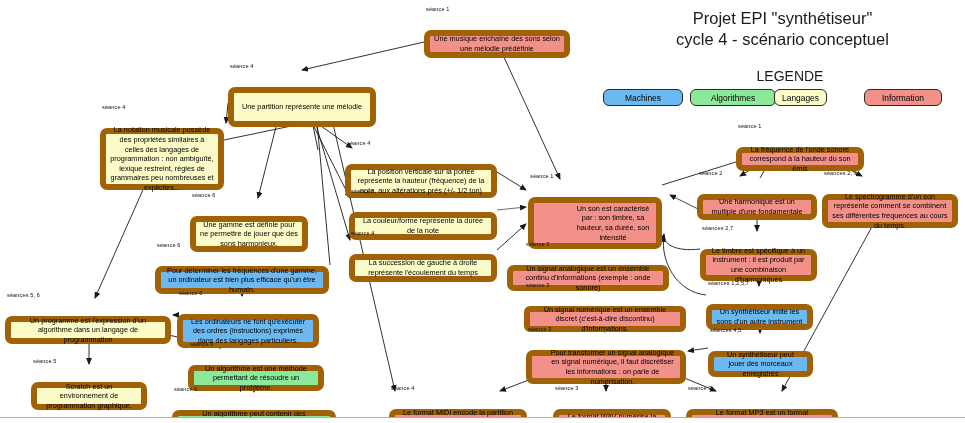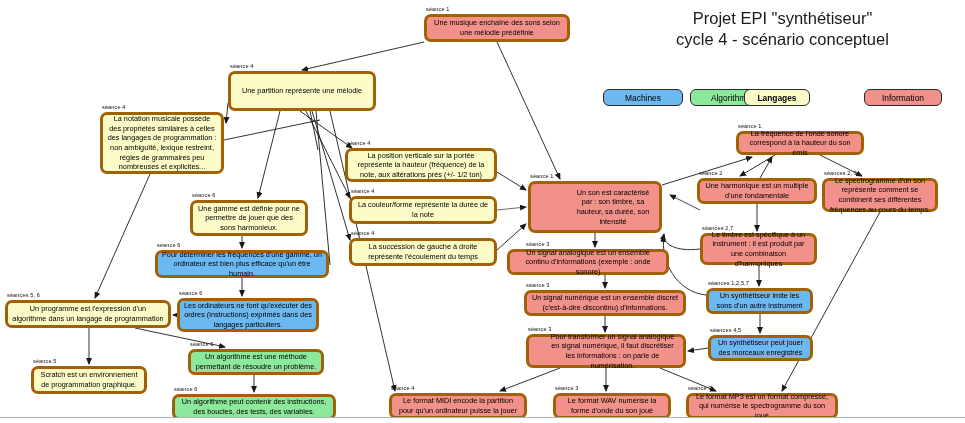--- a/index.html
+++ b/index.html
@@ -1,21 +1,21 @@
 <!DOCTYPE html>
 <html><head>
 <meta charset="utf-8">
 <style>
   html,body{margin:0;padding:0;background:#ffffff;}
   body{font-family:"Liberation Sans",sans-serif;}
   #canvas{position:relative;width:965px;height:423px;background:#ffffff;overflow:hidden;}
   #edges{position:absolute;left:0;top:0;width:965px;height:423px;pointer-events:none;}
-  .node{position:absolute;box-sizing:border-box;border:3px solid #a16207;border-radius:7px;
+  .node{position:absolute;box-sizing:border-box;border:6px solid #a16207;border-radius:7px;
         display:flex;align-items:center;justify-content:center;text-align:center;
-        font-size:7.3px;line-height:1.32;color:#000;padding:2px 4px;}
+        font-size:7.3px;line-height:1.32;color:#000;padding:2px 4px;margin-top:16px;}
   .node.blue{background:#6cb8f0;}
   .node.green{background:#8ce89a;}
   .node.yellow{background:#fbfbc8;}
   .node.red{background:#f2908a;}
   .seance{position:absolute;font-size:5.6px;color:#111;white-space:nowrap;letter-spacing:.1px;}
   .title{position:absolute;text-align:center;font-size:16.5px;color:#1a1a1a;line-height:1.28;white-space:pre-line;}
   .legend-title{position:absolute;font-size:14px;color:#1a1a1a;text-align:center;width:340px;}
   .legend-box{position:absolute;box-sizing:border-box;border:1px solid #2b2b2b;border-radius:6px;
         height:17px;display:flex;align-items:center;justify-content:center;font-size:8.4px;color:#000;}
   .legend-box.blue{background:#6cb8f0;}
@@ -107,24 +107,25 @@
     <g fill="none" stroke="#1a1a1a" stroke-width="0.9">
 
       <path d="M310,111 L318,150"></path>
       <path d="M316,111 L330,265"></path>
       <path d="M224,140 L320,120"></path>
     </g>
   </svg>
 
   <div class="title" style="left:620px;top:8px;width:325px;">Projet EPI "synthétiseur"
 cycle 4 - scénario conceptuel</div>
+  <div class="legend-title" style="left:620px;top:68px;">LEGENDE</div>
 
   <div class="legend-box blue" style="left:603px;top:89px;width:80px;">Machines</div>
   <div class="legend-box green" style="left:690px;top:89px;width:86px;">Algorithmes</div>
-  <div class="legend-box yellow" style="left:744px;top:89px;width:66px;font-weight:bold;">Langages</div>
+  <div class="legend-box yellow" style="left:774px;top:89px;width:53px;">Langages</div>
   <div class="legend-box red" style="left:864px;top:89px;width:78px;">Information</div>
 
   <div id="nodes">
       <div class="seance" style="left: 426px; top: 6px;">séance 1</div>
       <div class="node red" style="left: 424px; top: 14px; width: 146px; height: 28px;">Une musique enchaîne des sons selon une mélodie prédéfinie</div>
       <div class="seance" style="left: 230px; top: 63px;">séance 4</div>
       <div class="node yellow" style="left: 228px; top: 71px; width: 148px; height: 40px;">Une partition représente une mélodie</div>
       <div class="seance" style="left: 102px; top: 104px;">séance 4</div>
       <div class="node yellow" style="left: 100px; top: 112px; width: 124px; height: 62px;">La notation musicale possède des propriétés similaires à celles des langages de programmation : non ambiguïté, lexique restreint, règles de grammaires peu nombreuses et explicites...</div>
       <div class="seance" style="left: 347px; top: 140px;">séance 4</div>
@@ -145,29 +146,29 @@
       <div class="node yellow" style="left: 31px; top: 366px; width: 116px; height: 28px;">Scratch est un environnement de programmation graphique.</div>
       <div class="seance" style="left: 190px; top: 341px;">séance 6</div>
       <div class="node green" style="left: 188px; top: 349px; width: 136px; height: 26px;">Un algorithme est une méthode permettant de résoudre un problème.</div>
       <div class="seance" style="left: 174px; top: 386px;">séance 6</div>
       <div class="node green" style="left: 172px; top: 394px; width: 164px; height: 26px;">Un algorithme peut contenir des instructions, des boucles, des tests, des variables.</div>
       <div class="seance" style="left: 530px; top: 173px;">séance 1</div>
       <div class="node red" style="left: 528px; top: 181px; width: 134px; height: 52px; padding-left: 40px;">Un son est caractérisé par : son timbre, sa hauteur, sa durée, son intensité</div>
       <div class="seance" style="left: 526px; top: 241px;">séance 3</div>
       <div class="node red" style="left: 507px; top: 249px; width: 162px; height: 26px;">Un signal analogique est un ensemble continu d'informations (exemple : onde sonore)</div>
       <div class="seance" style="left: 526px; top: 282px;">séance 3</div>
-      <div class="node red" style="left: 524px; top: 290px; width: 162px; height: 26px;">Un signal numérique est un ensemble discret (c'est-à-dire discontinu) d'informations.</div>
+      <div class="node red" style="left: 524px; top: 290px; width: 162px; height: 26px; border-radius: 6px;">Un signal numérique est un ensemble discret (c'est-à-dire discontinu) d'informations.</div>
       <div class="seance" style="left: 528px; top: 326px;">séance 3</div>
       <div class="node red" style="left: 526px; top: 334px; width: 160px; height: 34px; padding-left: 17px;">Pour transformer un signal analogique en signal numérique, il faut discrétiser les informations : on parle de numérisation.</div>
       <div class="seance" style="left: 738px; top: 123px;">séance 1</div>
       <div class="node red" style="left: 736px; top: 131px; width: 128px; height: 24px;">La fréquence de l'onde sonore correspond à la hauteur du son émis</div>
       <div class="seance" style="left: 699px; top: 170px;">séance 2</div>
       <div class="node red" style="left: 697px; top: 178px; width: 120px; height: 26px;">Une harmonique est un multiple d'une fondamentale</div>
       <div class="seance" style="left: 824px; top: 170px;">séances 2, 3</div>
-      <div class="node red" style="left: 822px; top: 178px; width: 116px; height: 34px;">Le spectrogramme d'un son représente comment se combinent ses différentes fréquences au cours du temps.</div>
+      <div class="node red" style="left: 822px; top: 178px; width: 136px; height: 34px;">Le spectrogramme d'un son représente comment se combinent ses différentes fréquences au cours du temps.</div>
       <div class="seance" style="left: 702px; top: 225px;">séances 2,7</div>
       <div class="node red" style="left: 700px; top: 233px; width: 117px; height: 32px;">Le timbre est spécifique à un instrument : il est produit par une combinaison d'harmoniques</div>
       <div class="seance" style="left: 708px; top: 280px;">séances 1,2,5,7</div>
       <div class="node blue" style="left: 706px; top: 288px; width: 107px; height: 26px;">Un synthétiseur imite les sons d'un autre instrument</div>
       <div class="seance" style="left: 710px; top: 327px;">séances 4,5</div>
       <div class="node blue" style="left: 708px; top: 335px; width: 105px; height: 26px;">Un synthétiseur peut jouer des morceaux enregistrés</div>
       <div class="seance" style="left: 391px; top: 385px;">séance 4</div>
       <div class="node red" style="left: 389px; top: 393px; width: 138px; height: 26px;">Le format MIDI encode la partition pour qu'un ordinateur puisse la jouer</div>
       <div class="seance" style="left: 555px; top: 385px;">séance 3</div>
       <div class="node red" style="left: 553px; top: 393px; width: 118px; height: 26px;">Le format WAV numérise la forme d'onde du son joué</div>

